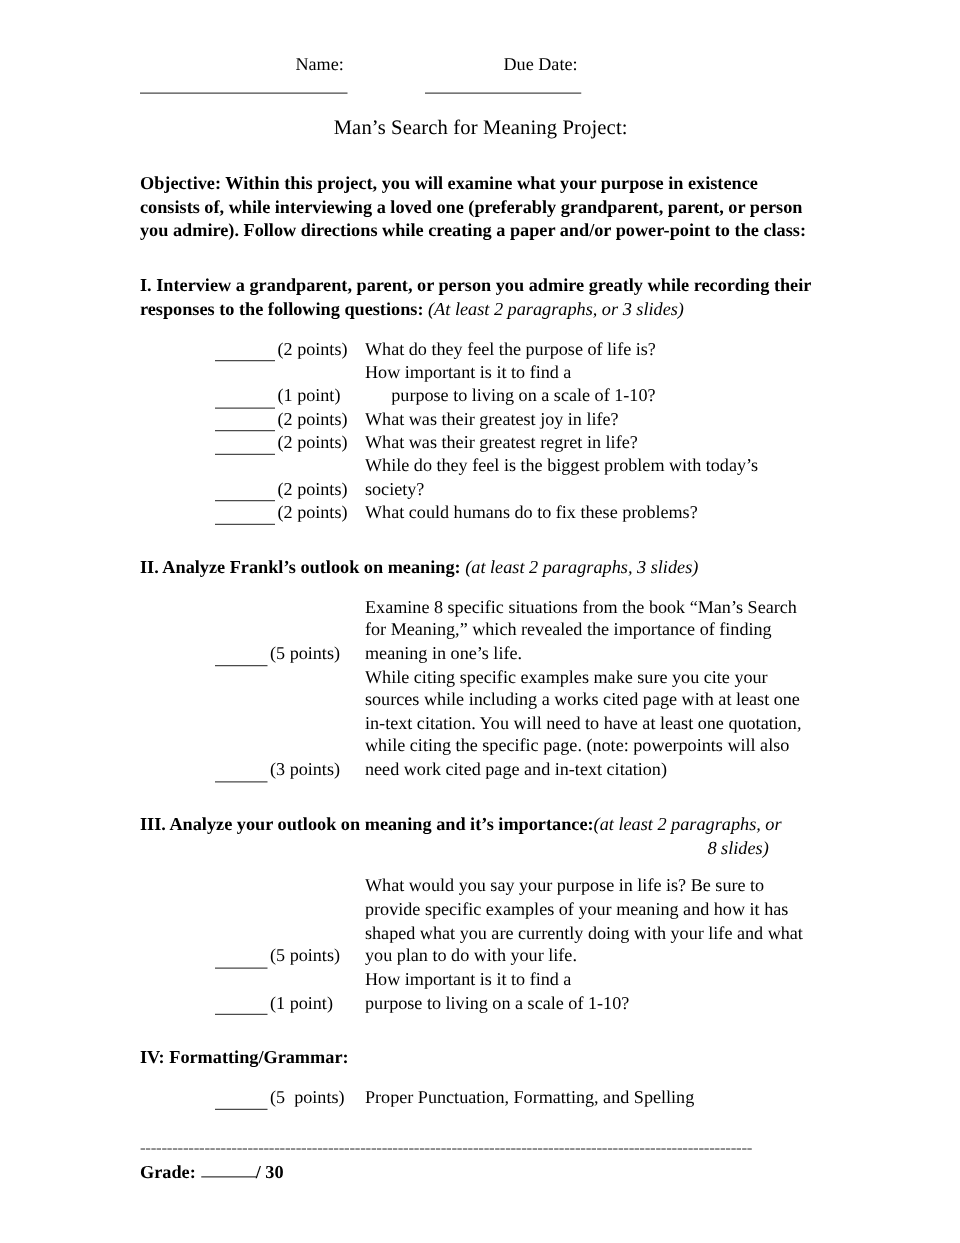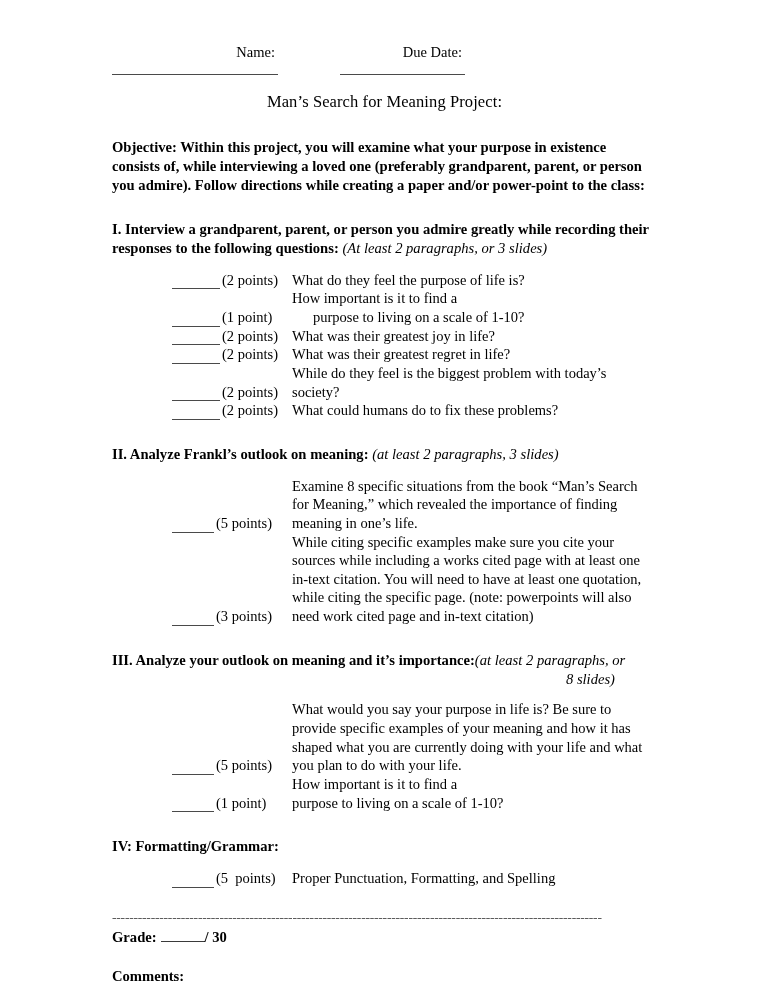--- a/index.html
+++ b/index.html
@@ -284,15 +284,14 @@
   </div>
 
   <div class="divider">------------------------------------------------------------------------------------------------------------------</div>
 
   <div class="grade-line">
     <span>Grade:</span>
     <span class="grade-rule"></span>
     <span>/ 30</span>
   </div>
 
-  <div class="comments-line">Comments:</div>
 
 </div>
 
 </body></html>

